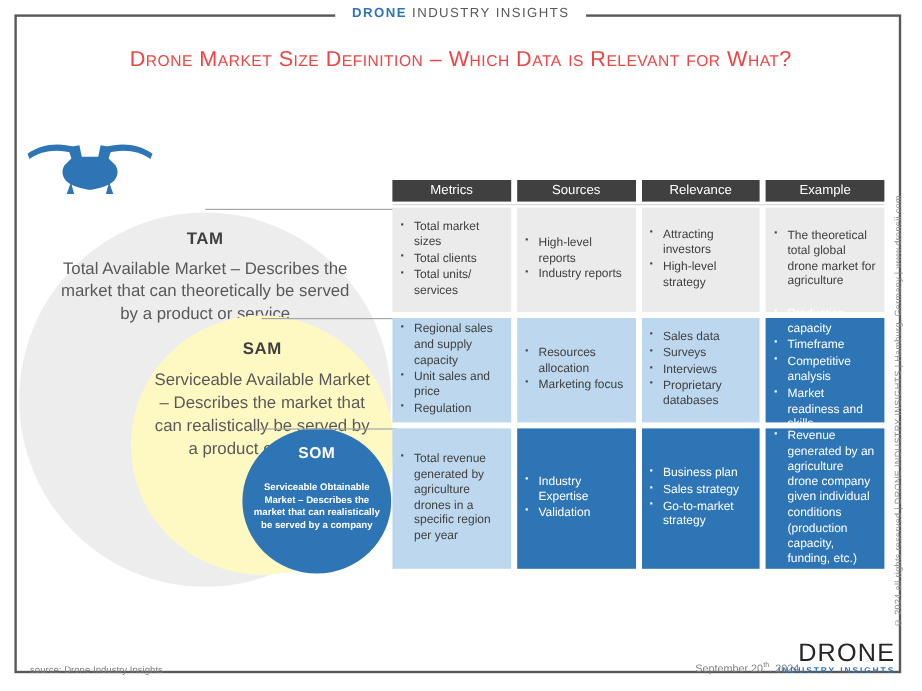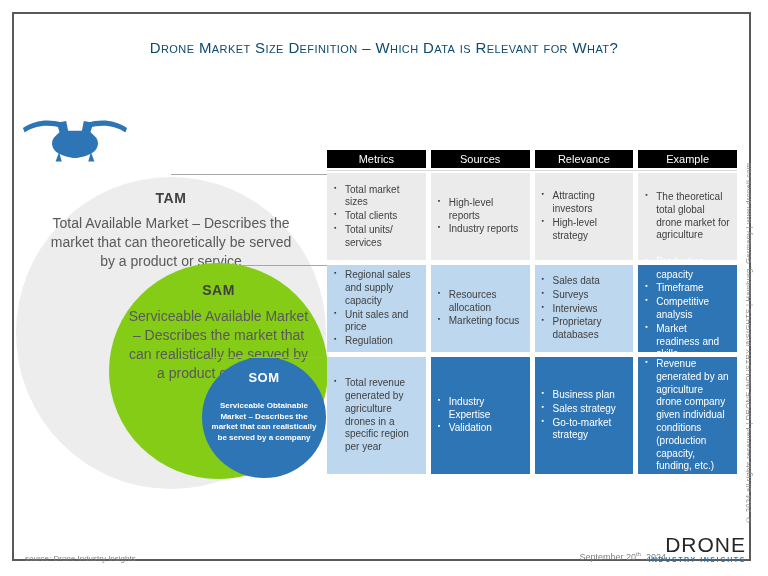--- a/index.html
+++ b/index.html
@@ -8,50 +8,50 @@
   .frame{position:absolute;left:12px;top:12px;width:739px;height:549px;
          border:2px solid #595959;box-sizing:border-box;}
   
   .top-brand{position:absolute;top:5px;left:50%;transform:translateX(-50%);
              background:#fff;padding:0 14px;font-size:11px;letter-spacing:1.2px;
              white-space:nowrap;z-index:10;}
   .top-brand .b1{color:#2e75b6;font-weight:bold;}
   .top-brand .b2{color:#595959;}
   
   .title{position:absolute;top:39px;left:0;width:100%;text-align:center;
-         font-size:15px;color:#0c4a6e;letter-spacing:.4px;
+         font-size:18px;color:#ef4444;letter-spacing:.4px;
          font-variant:small-caps;z-index:5;}
   
   .drone-icon{position:absolute;left:22px;top:103px;width:106px;height:66px;z-index:5;}
   
   .circle{position:absolute;border-radius:50%;display:flex;flex-direction:column;
           align-items:center;text-align:center;box-sizing:border-box;}
   .circle-tam{left:16px;top:177px;width:310px;height:312px;background:#ededed;
               padding-top:13px;z-index:1;}
-  .circle-sam{left:109px;top:263px;width:219px;height:216px;background:#84cc16;
+  .circle-sam{left:109px;top:263px;width:219px;height:216px;background:#fef9c3;
               padding-top:19px;z-index:2;}
   .circle-som{left:202px;top:357px;width:124px;height:121px;background:#2e75b6;
               padding-top:13px;z-index:3;}
   .c-label{font-size:14px;font-weight:bold;color:#404040;letter-spacing:.5px;}
   .c-desc{margin-top:8px;font-size:14px;color:#595959;line-height:1.35;}
   .circle-tam .c-desc{width:252px;}
   .circle-sam .c-desc{width:186px;margin-top:9px;}
   .circle-som .c-label{color:#fff;font-size:13px;}
   .circle-som .c-desc{color:#fff;width:112px;font-size:8px;font-weight:bold;
                       line-height:1.32;margin-top:16px;}
   
   .conn{position:absolute;height:1px;background:#a6a6a6;z-index:4;}
   .conn-tam{left:171px;top:174px;width:160px;}
   .conn-sam{left:218px;top:265px;width:113px;}
   .conn-som{left:212px;top:357px;width:119px;}
   
   .grid{position:absolute;left:327px;top:150px;width:410px;display:grid;
         grid-template-columns:repeat(4,1fr);grid-template-rows:18px 87px 87px 117px;
         gap:5px;z-index:6;}
-  .hdr{background:#000000;color:#fff;font-size:11px;display:flex;
+  .hdr{background:#404040;color:#fff;font-size:11px;display:flex;
        align-items:center;justify-content:center;}
   .cell{display:flex;flex-direction:column;justify-content:center;
         padding:5px 6px 5px 5px;box-sizing:border-box;}
   .row-tam{background:#ebebeb;}
   .row-sam{background:#bdd7ee;}
   .row-som{background:#2e75b6;}
   .hdr-sep{position:absolute;left:327px;top:170px;width:410px;height:1px;
            background:#d9d9d9;z-index:7;}
   ul.bullets{list-style:none;margin:0;padding:0;font-size:10px;color:#404040;}
   .row-som ul.bullets{color:#fff;}
@@ -70,20 +70,24 @@
   .logo-main{font-size:21px;color:#262626;letter-spacing:1px;font-weight:500;}
   .logo-sub{font-size:7px;color:#2e75b6;font-weight:bold;letter-spacing:1.6px;
             margin-top:1px;}
 </style>
 </head>
 <body>
 
 <div class="page">
   <div class="frame"></div>
 
+  <div class="top-brand">
+    <span class="b1">DRONE</span>
+    <span class="b2">INDUSTRY INSIGHTS</span>
+  </div>
 
   <div class="title">Drone Market Size Definition – Which Data is Relevant for What?</div>
 
   <svg class="drone-icon" viewBox="0 0 120 72">
     <g fill="#2e75b6">
       <path d="M1 27 C14 18 30 16 46 21 L45 27 C30 22 14 24 3 32 Z"></path>
       <path d="M119 27 C106 18 90 16 74 21 L75 27 C90 22 106 24 117 32 Z"></path>
       <path d="M39 21 L50 19 L53 34 L44 36 Z"></path>
       <path d="M81 21 L70 19 L67 34 L76 36 Z"></path>
       <path d="M44 30 L76 30 L84 38 C88 44 86 52 78 56 C66 62 54 62 42 56 C34 52 32 44 36 38 Z"></path>

